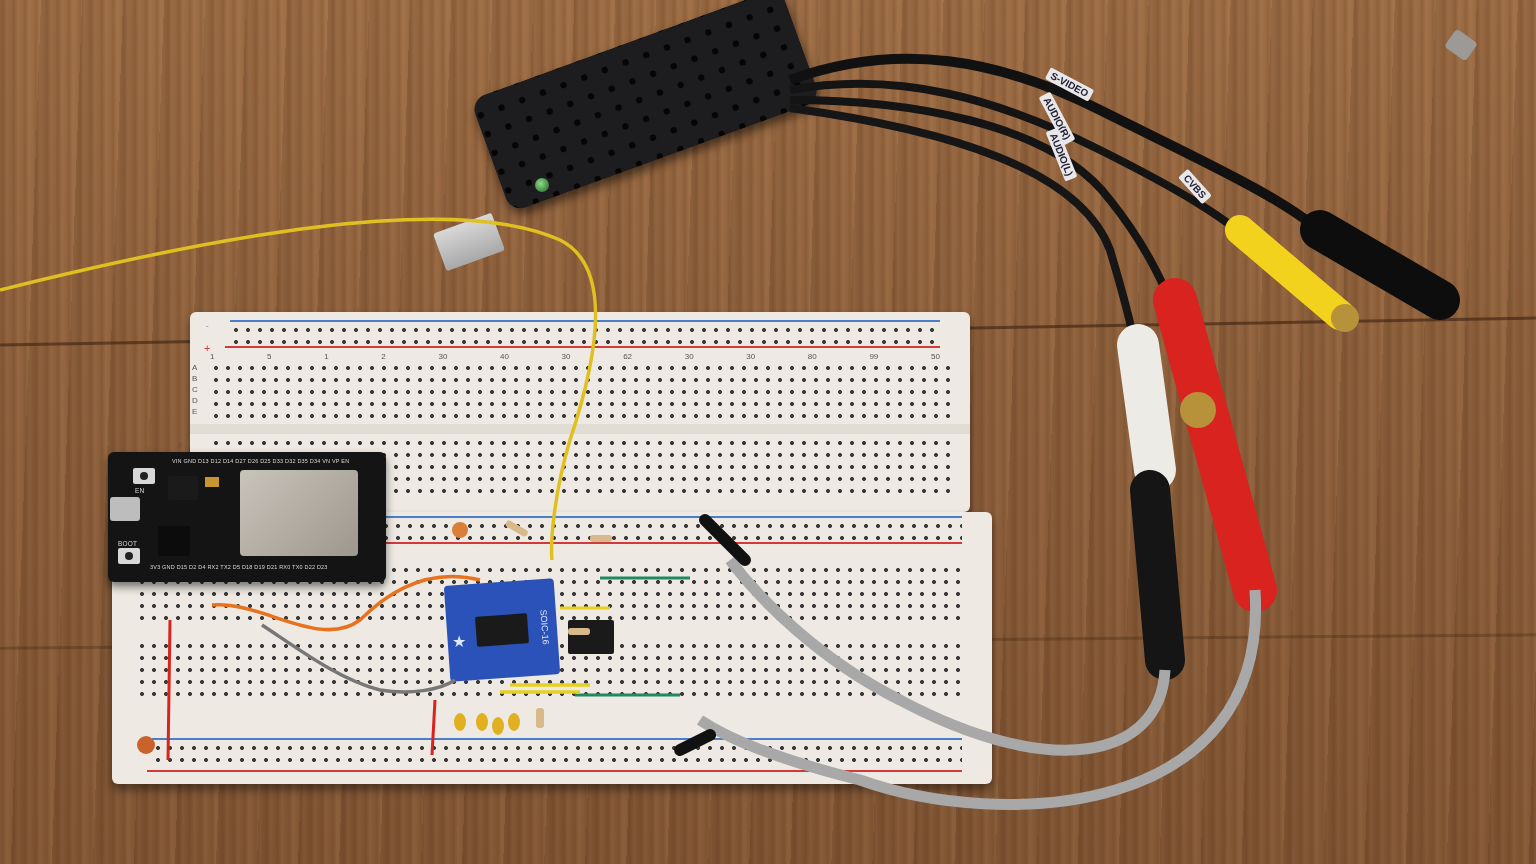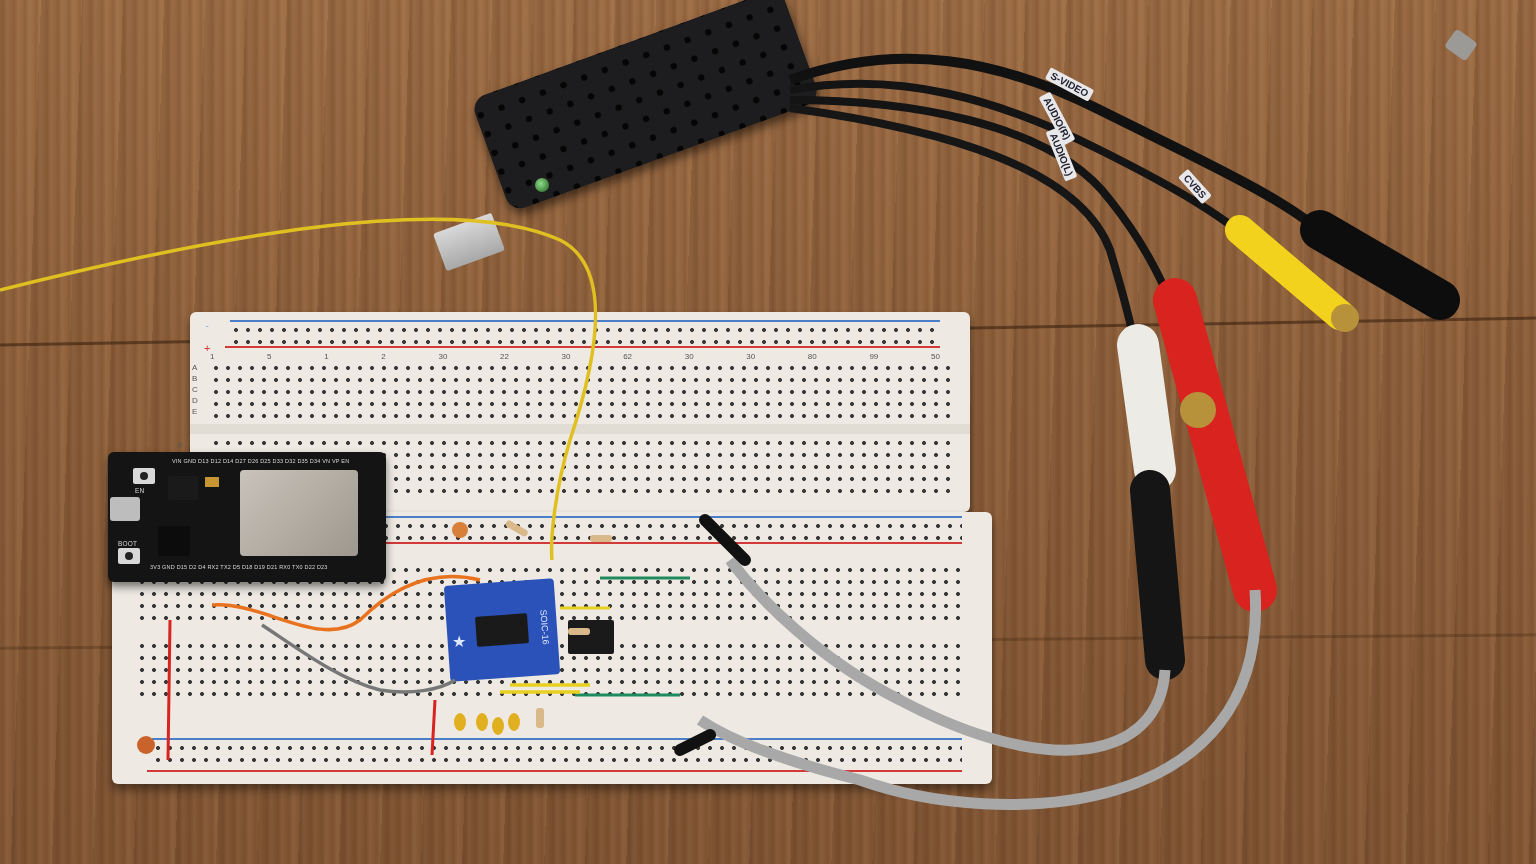--- a/index.html
+++ b/index.html
@@ -54,21 +54,21 @@
   <div class="holes" style="left:40px;right:30px;top:230px;height:24px;"></div>
   <div class="rail-line" style="left:35px;right:30px;top:258px;background:#d23a3a;"></div>
 </div>
 
 <div class="abs" style="left:210px;top:352px;width:730px;display:flex;justify-content:space-between;font-size:8px;color:#555;">
   <span>1</span>
   <span>5</span>
   <span>1</span>
   <span>2</span>
   <span>30</span>
-  <span>22</span>
+  <span>40</span>
   <span>30</span>
   <span>62</span>
   <span>30</span>
   <span>30</span>
   <span>80</span>
   <span>99</span>
   <span>50</span>
 </div>
 <div class="abs" style="left:192px;top:362px;display:flex;flex-direction:column;font-size:8px;color:#555;line-height:11px;">
   <span>A</span>

